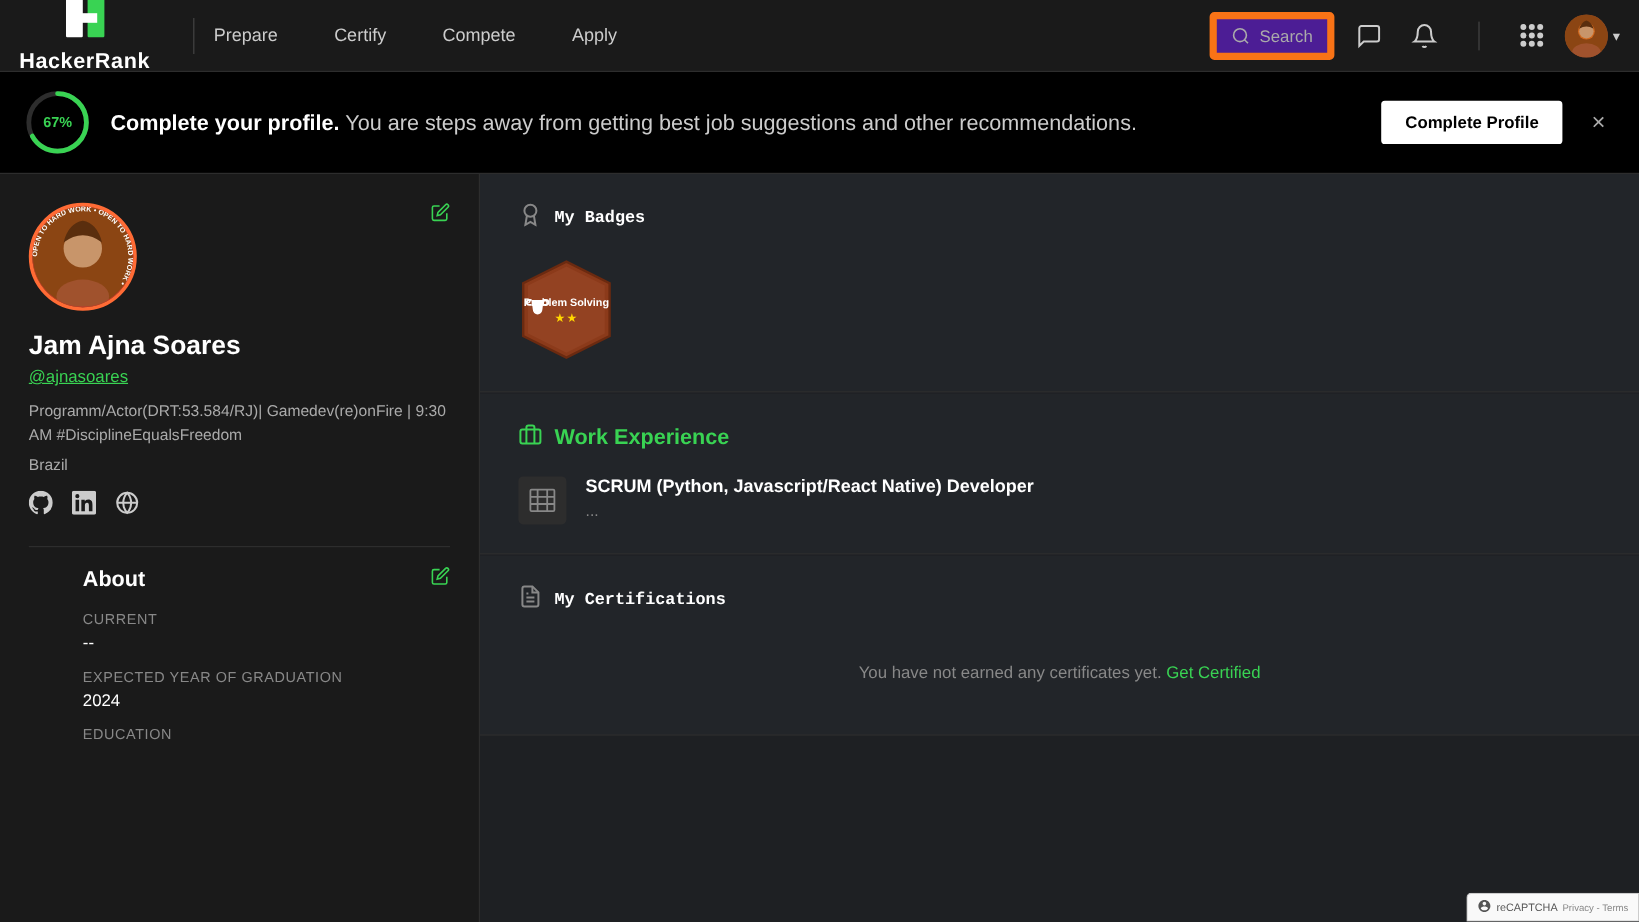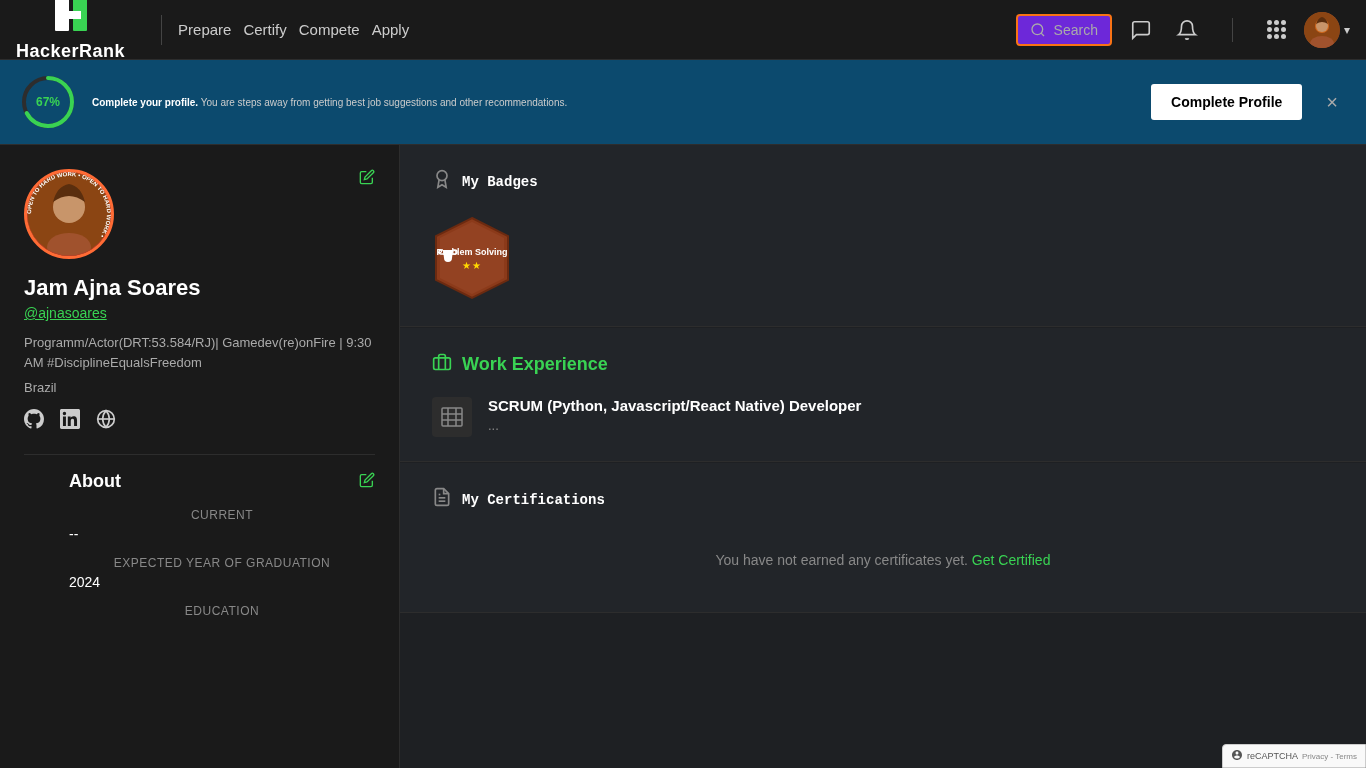--- a/index.html
+++ b/index.html
@@ -51,41 +51,41 @@
     }
     .nav-divider {
       width: 1px;
       height: 30px;
       background: #444;
       margin: 0 16px;
     }
     .nav-links {
       display: flex;
       align-items: center;
-      gap: 12px;
+      gap: 47px;
       flex: 1;
     }
     .nav-link {
       color: #ccc;
       font-size: 15px;
       text-decoration: none;
       cursor: pointer;
       transition: color 0.2s;
     }
     .nav-actions {
       display: flex;
       align-items: center;
       gap: 12px;
       margin-left: auto;
     }
     .search-bar {
       display: flex;
       align-items: center;
-      background: #6d28d9;
-      border: 2px solid #f97316;
+      background: #4c1d95;
+      border: 6px solid #f97316;
       border-radius: 4px;
       padding: 6px 12px;
       gap: 8px;
       cursor: text;
     }
     .search-bar span {
       color: #aaa;
       font-size: 14px;
     }
     .icon-btn {
@@ -131,21 +131,21 @@
       color: white;
       font-weight: bold;
     }
     .chevron-down {
       color: #ccc;
       font-size: 12px;
     }
 
     
     .profile-banner {
-      background: #0c4a6e;
+      background: #000000;
       border-bottom: 1px solid #2d2d2d;
       padding: 14px 20px;
       display: flex;
       align-items: center;
       gap: 16px;
     }
     .progress-circle {
       width: 56px;
       height: 56px;
       flex-shrink: 0;
@@ -158,21 +158,21 @@
       position: absolute;
       top: 50%;
       left: 50%;
       transform: translate(-50%, -50%) rotate(0deg);
       font-size: 12px;
       font-weight: bold;
       color: #39d353;
     }
     .banner-text {
       flex: 1;
-      font-size: 10px;
+      font-size: 18px;
       color: #ccc;
     }
     .banner-text strong {
       color: #ffffff;
     }
     .complete-profile-btn {
       background: #ffffff;
       color: #000000;
       border: none;
       padding: 10px 20px;
@@ -289,21 +289,20 @@
     }
     .about-field {
       margin-bottom: 14px;
     }
     .about-field-label {
       font-size: 12px;
       color: #888;
       margin-bottom: 4px;
       text-transform: uppercase;
       letter-spacing: 0.5px;
-      text-align: center;
     }
     .about-field-value {
       font-size: 14px;
       color: #ffffff;
     }
 
     
     .content-area {
       flex: 1;
       background: #1e2023;

